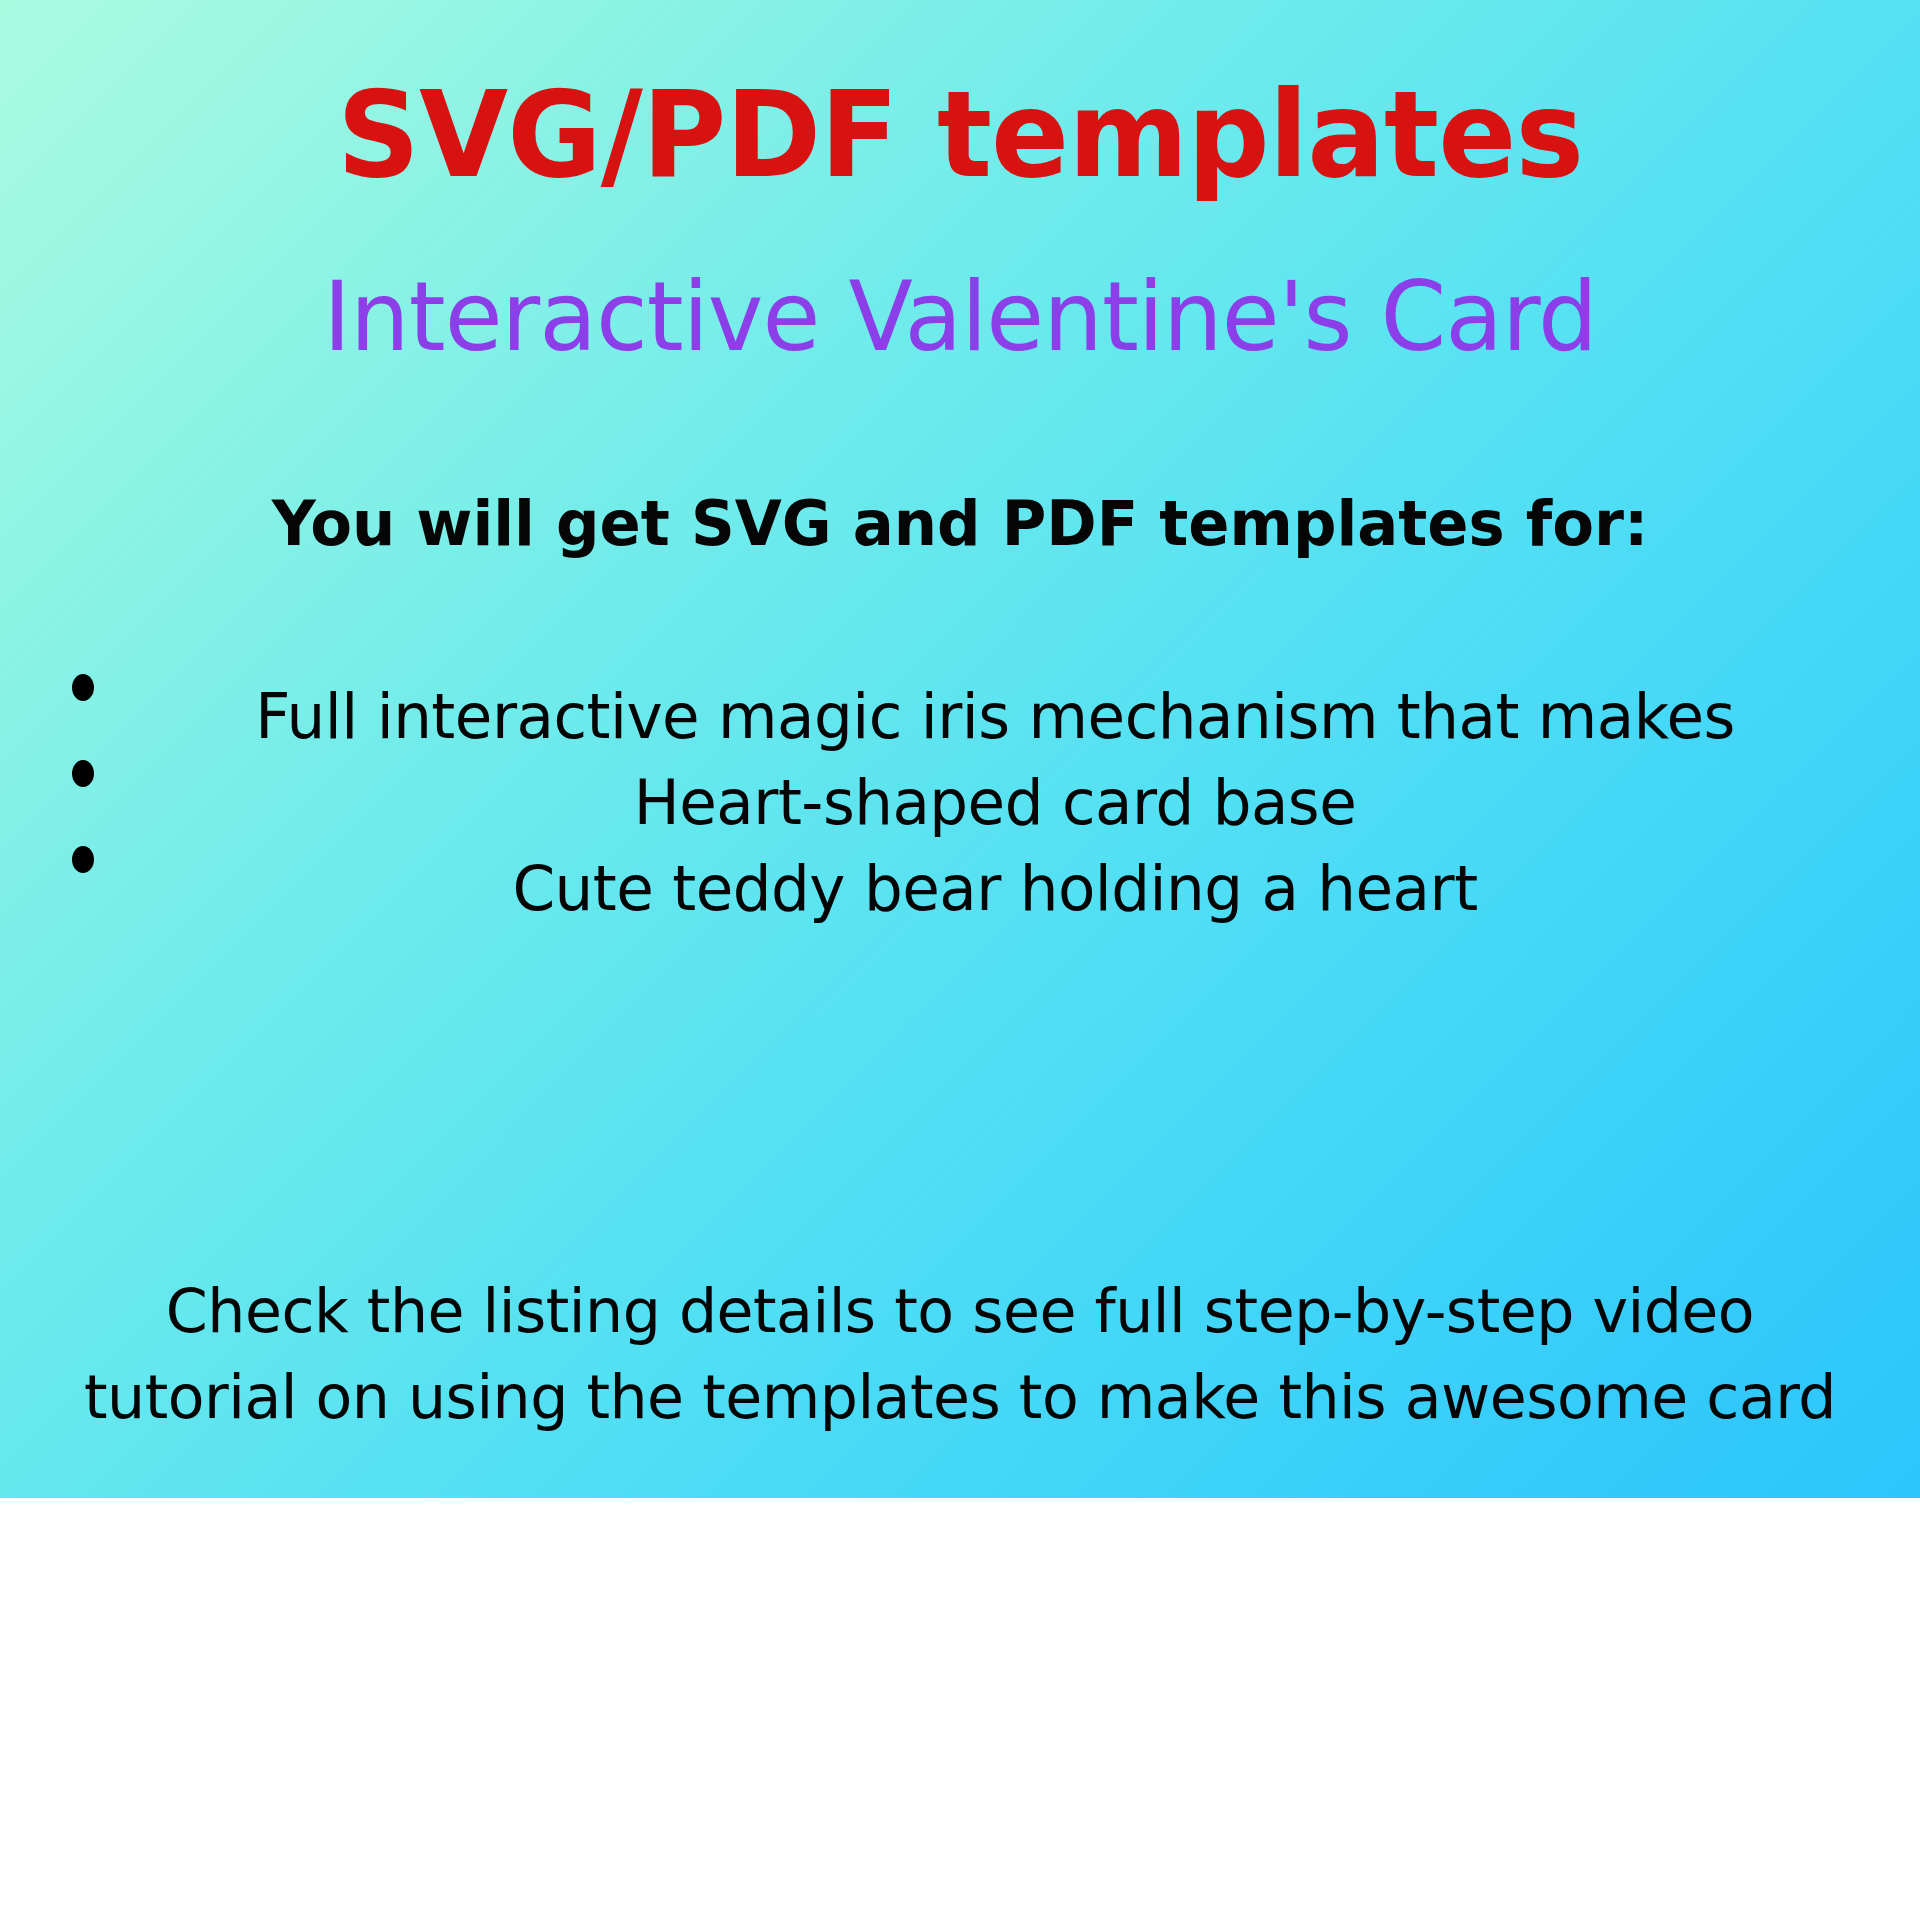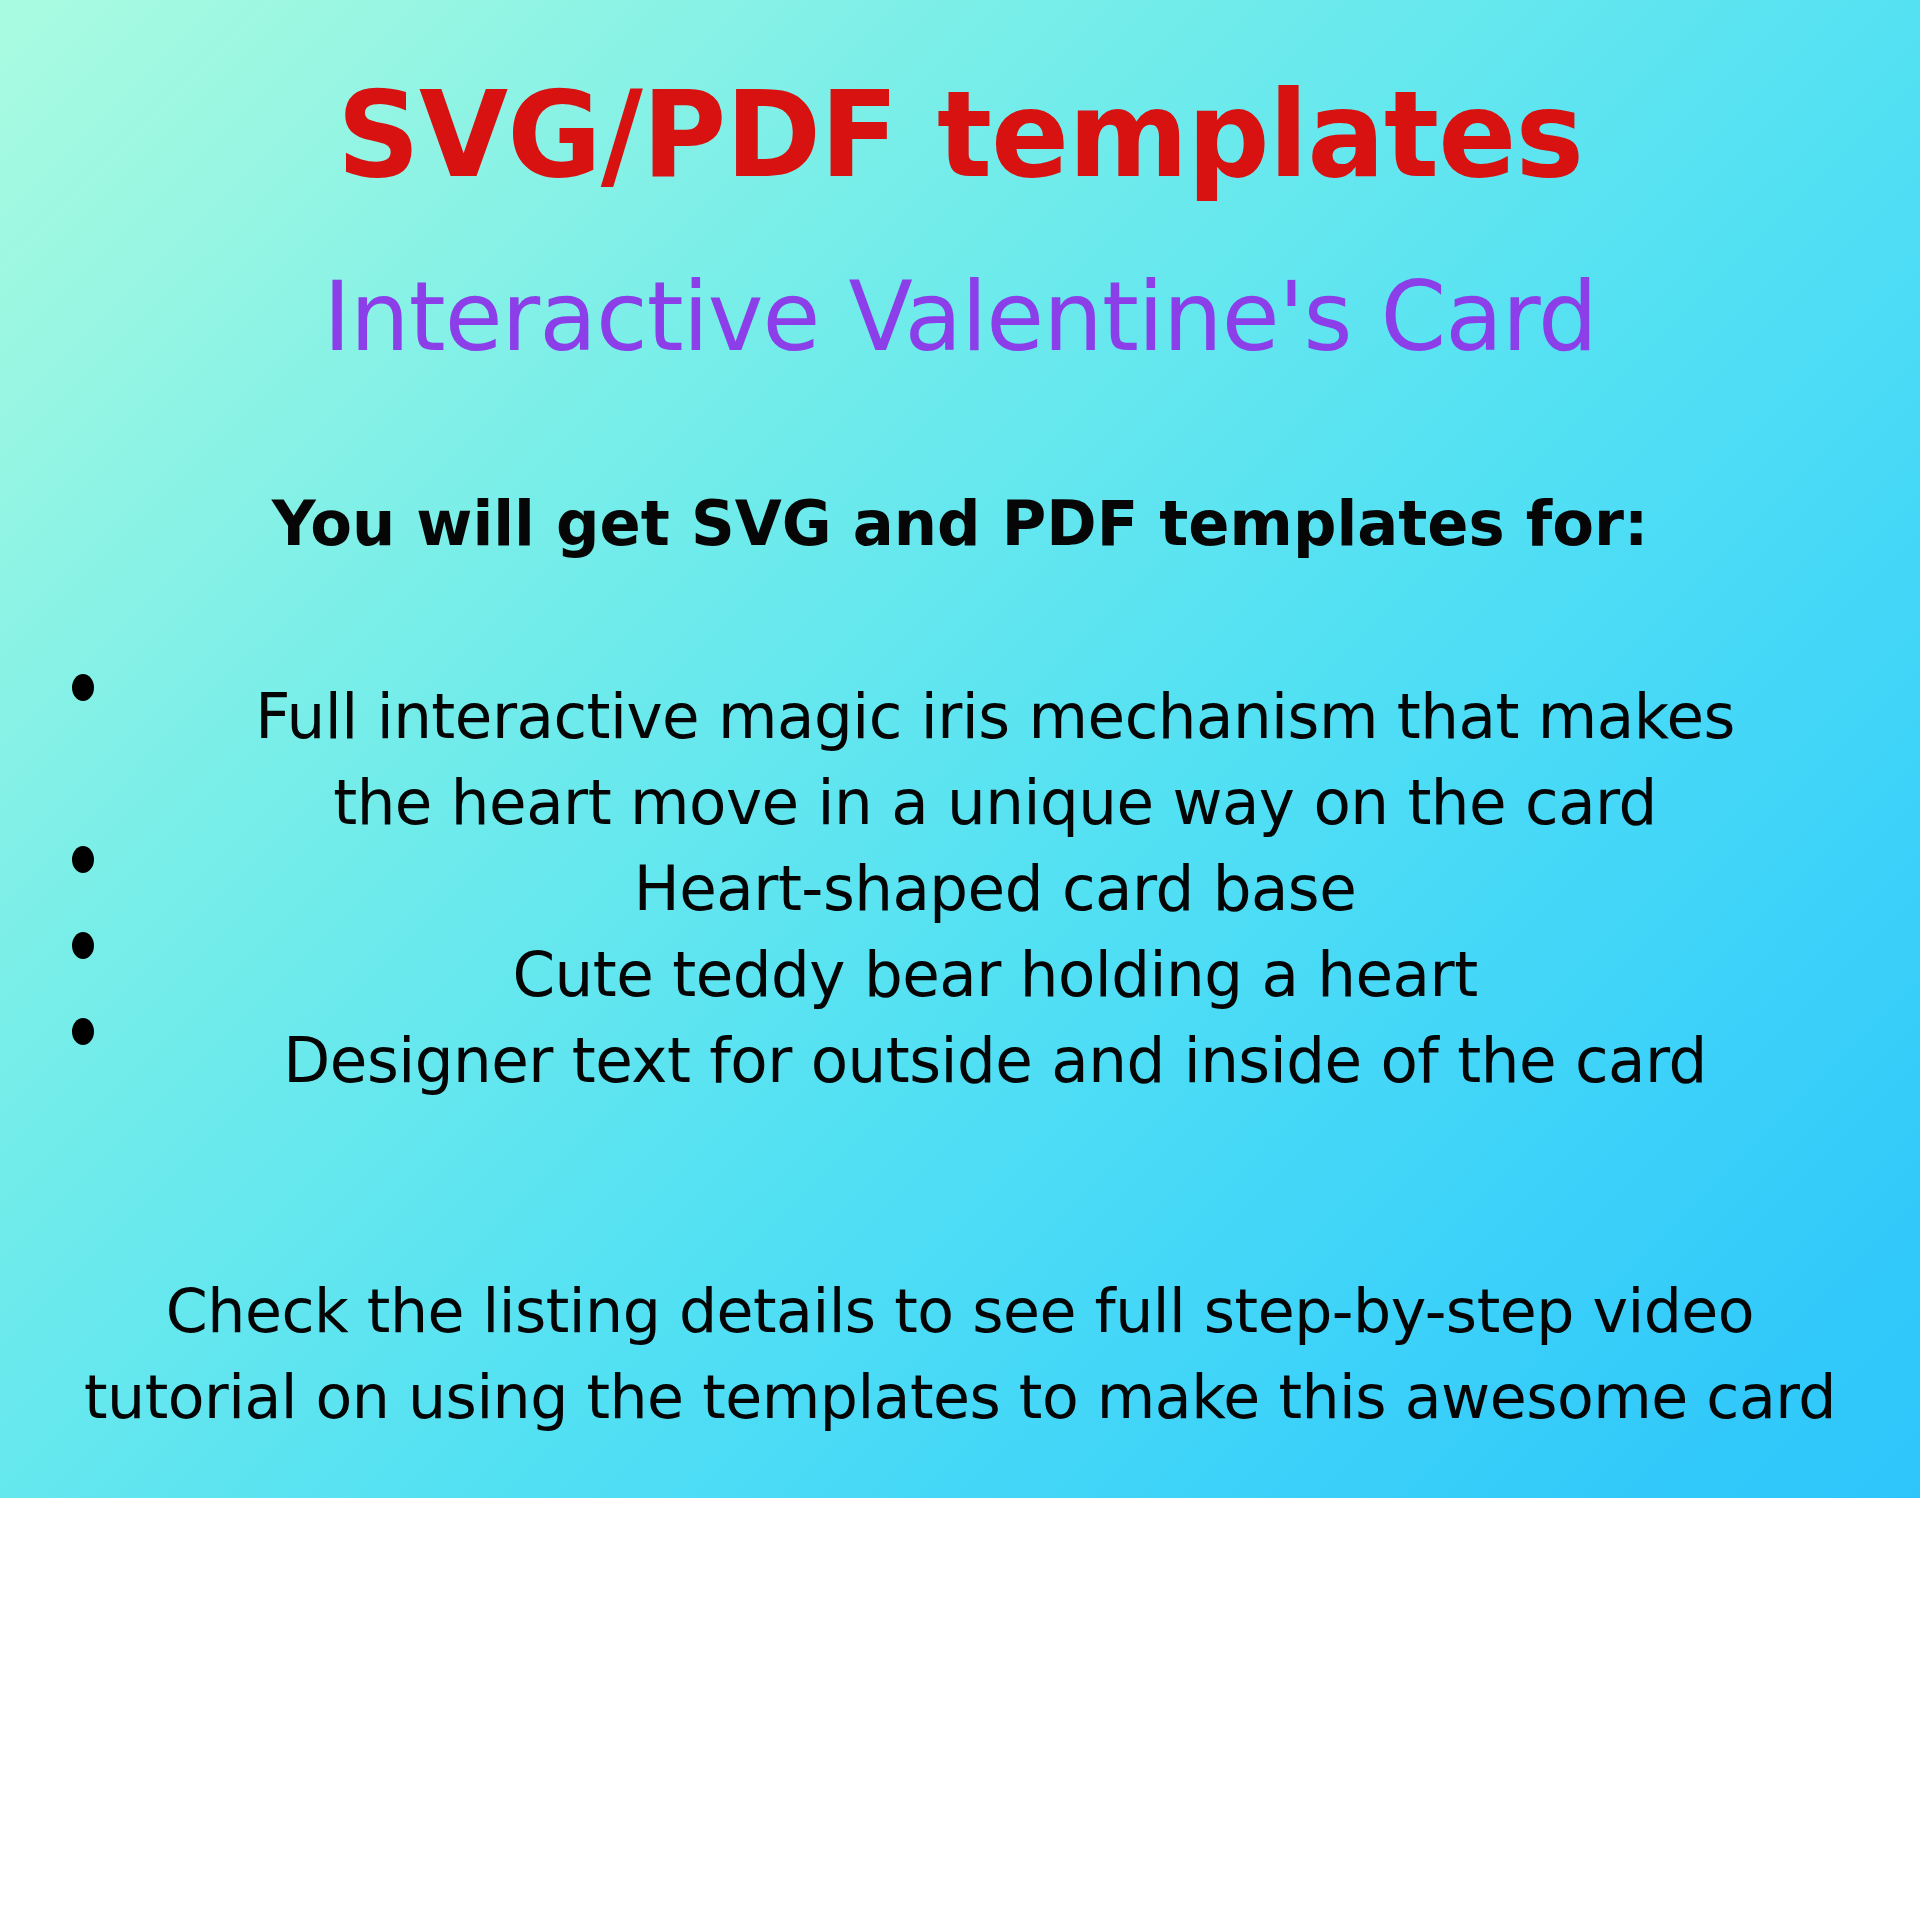--- a/index.html
+++ b/index.html
@@ -152,46 +152,36 @@
   <div class="lead">You will get SVG and PDF templates for:</div>
 
   <ul class="bullets">
 
     <li class="bullet-row">
       <span class="bullet-dot">
           <span></span>
         </span>
       <span class="bullet-text">Full interactive magic iris mechanism that makes</span>
     </li>
-    <li class="bullet-row">
-      <span class="bullet-dot"></span>
-      <span class="bullet-text">the heart move in a unique way on the card</span>
-    </li>
 
     <li class="bullet-row">
       <span class="bullet-dot">
           <span></span>
         </span>
       <span class="bullet-text">Heart-shaped card base</span>
     </li>
 
     <li class="bullet-row">
       <span class="bullet-dot">
           <span></span>
         </span>
       <span class="bullet-text">Cute teddy bear holding a heart</span>
     </li>
 
 
-    <li class="bullet-row">
-      <span class="bullet-dot">
-          <span></span>
-        </span>
-      <span class="bullet-text">Designer text for outside and inside of the card</span>
-    </li>
 
   </ul>
 
   <div class="footer">
     <span class="fline">Check the listing details to see full step-by-step video</span>
     <span class="fline">tutorial on using the templates to make this awesome card</span>
   </div>
 
 </div>
 

